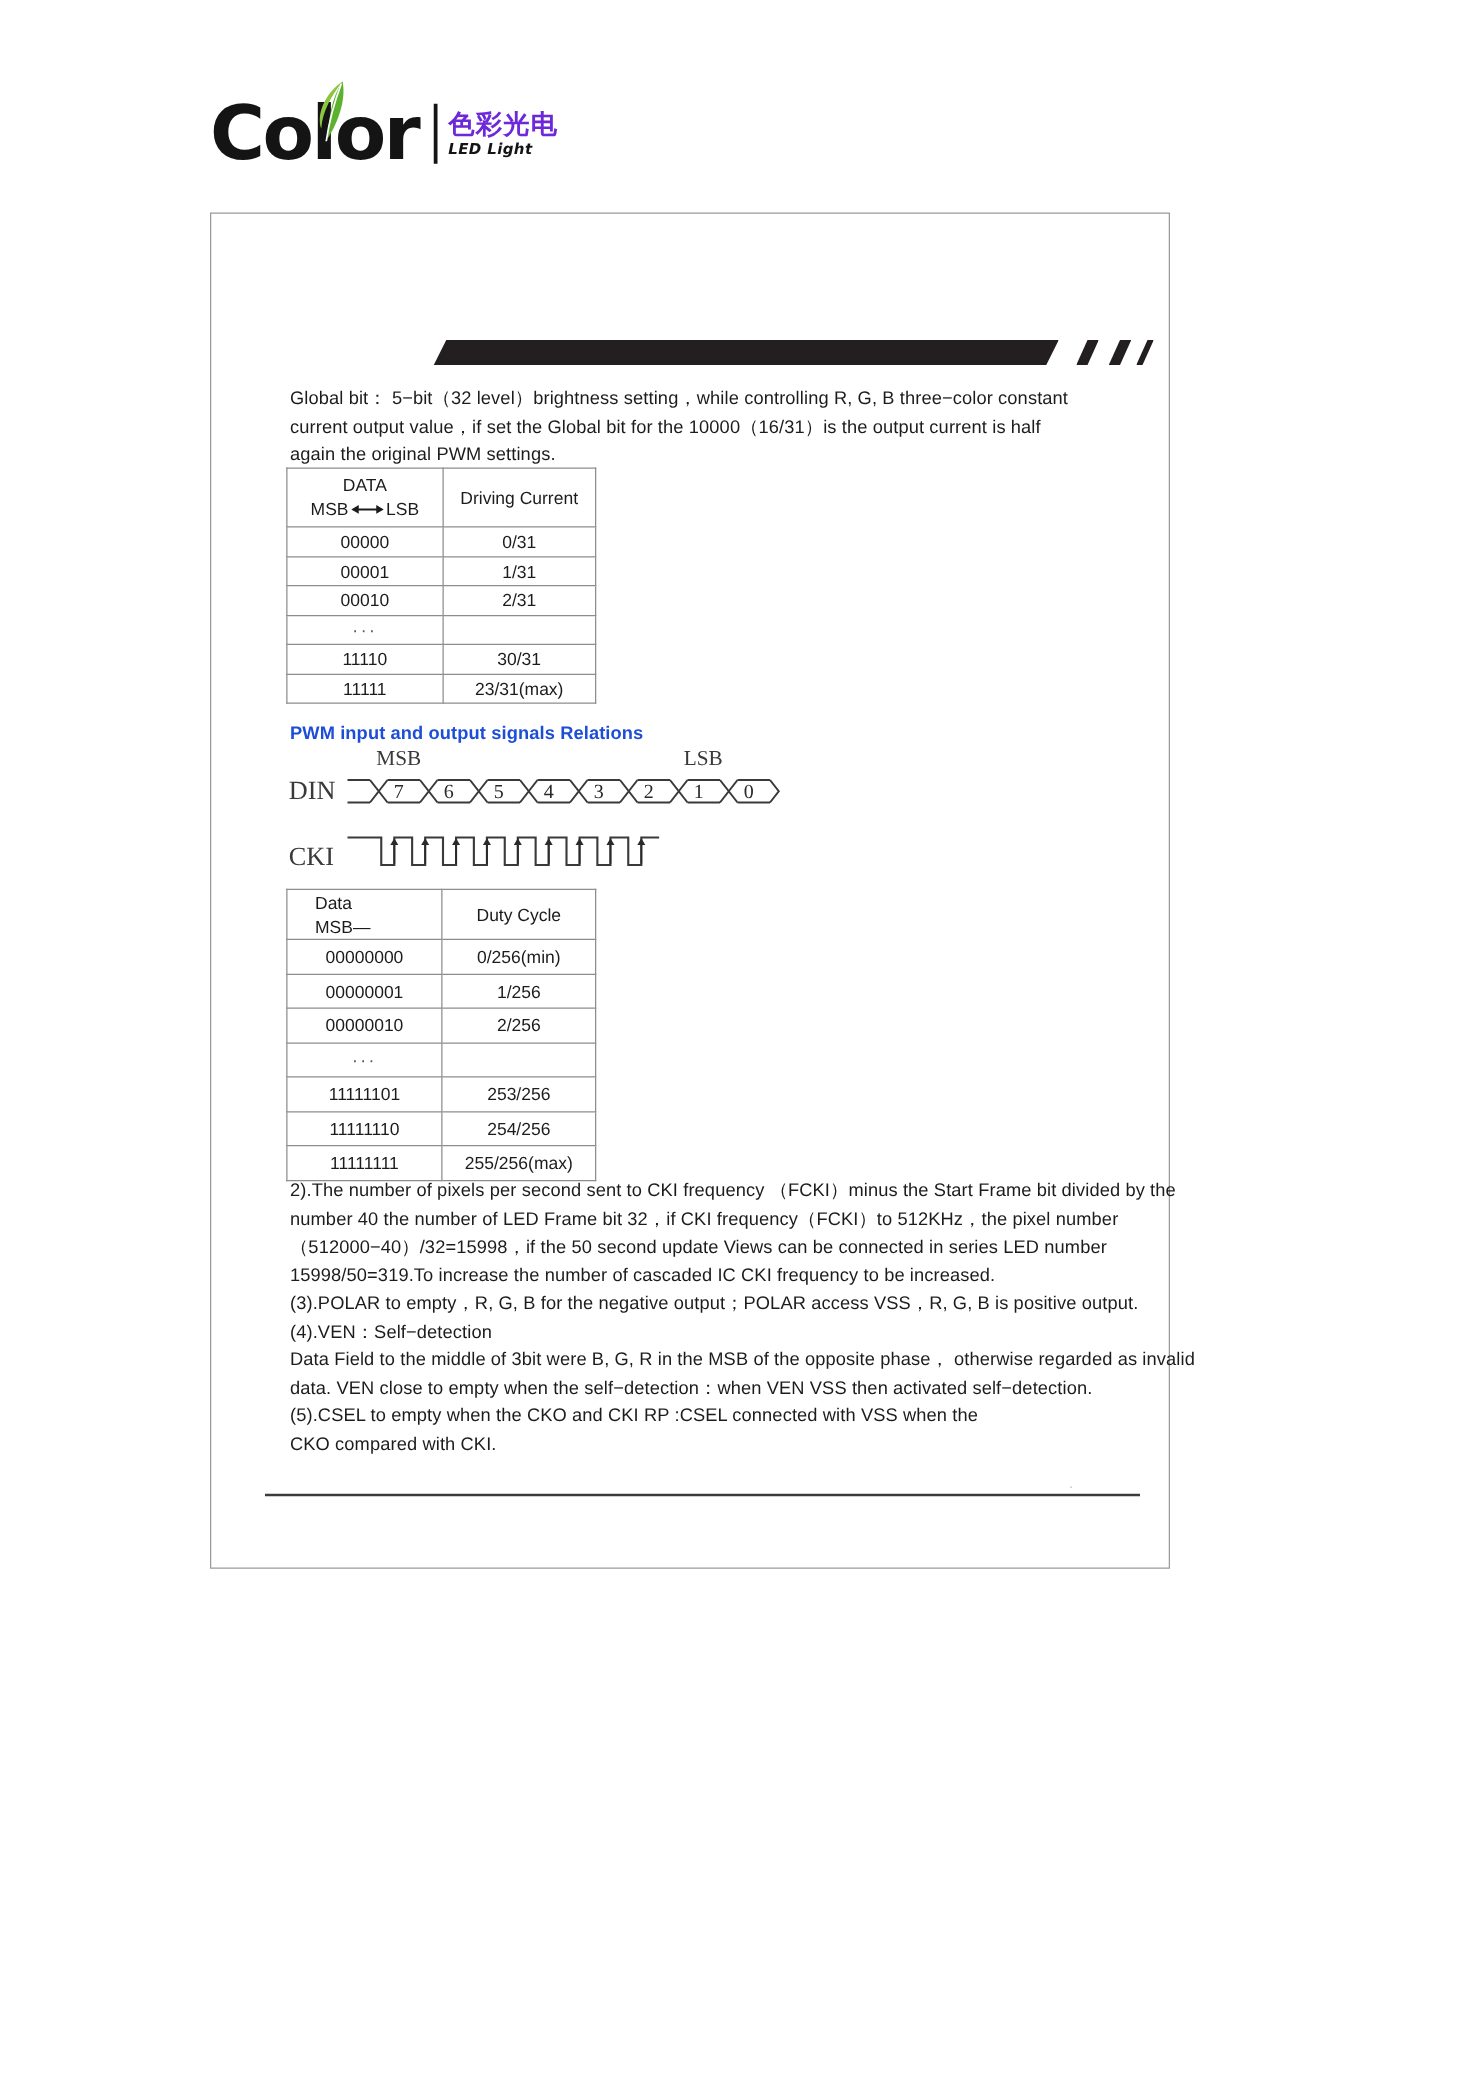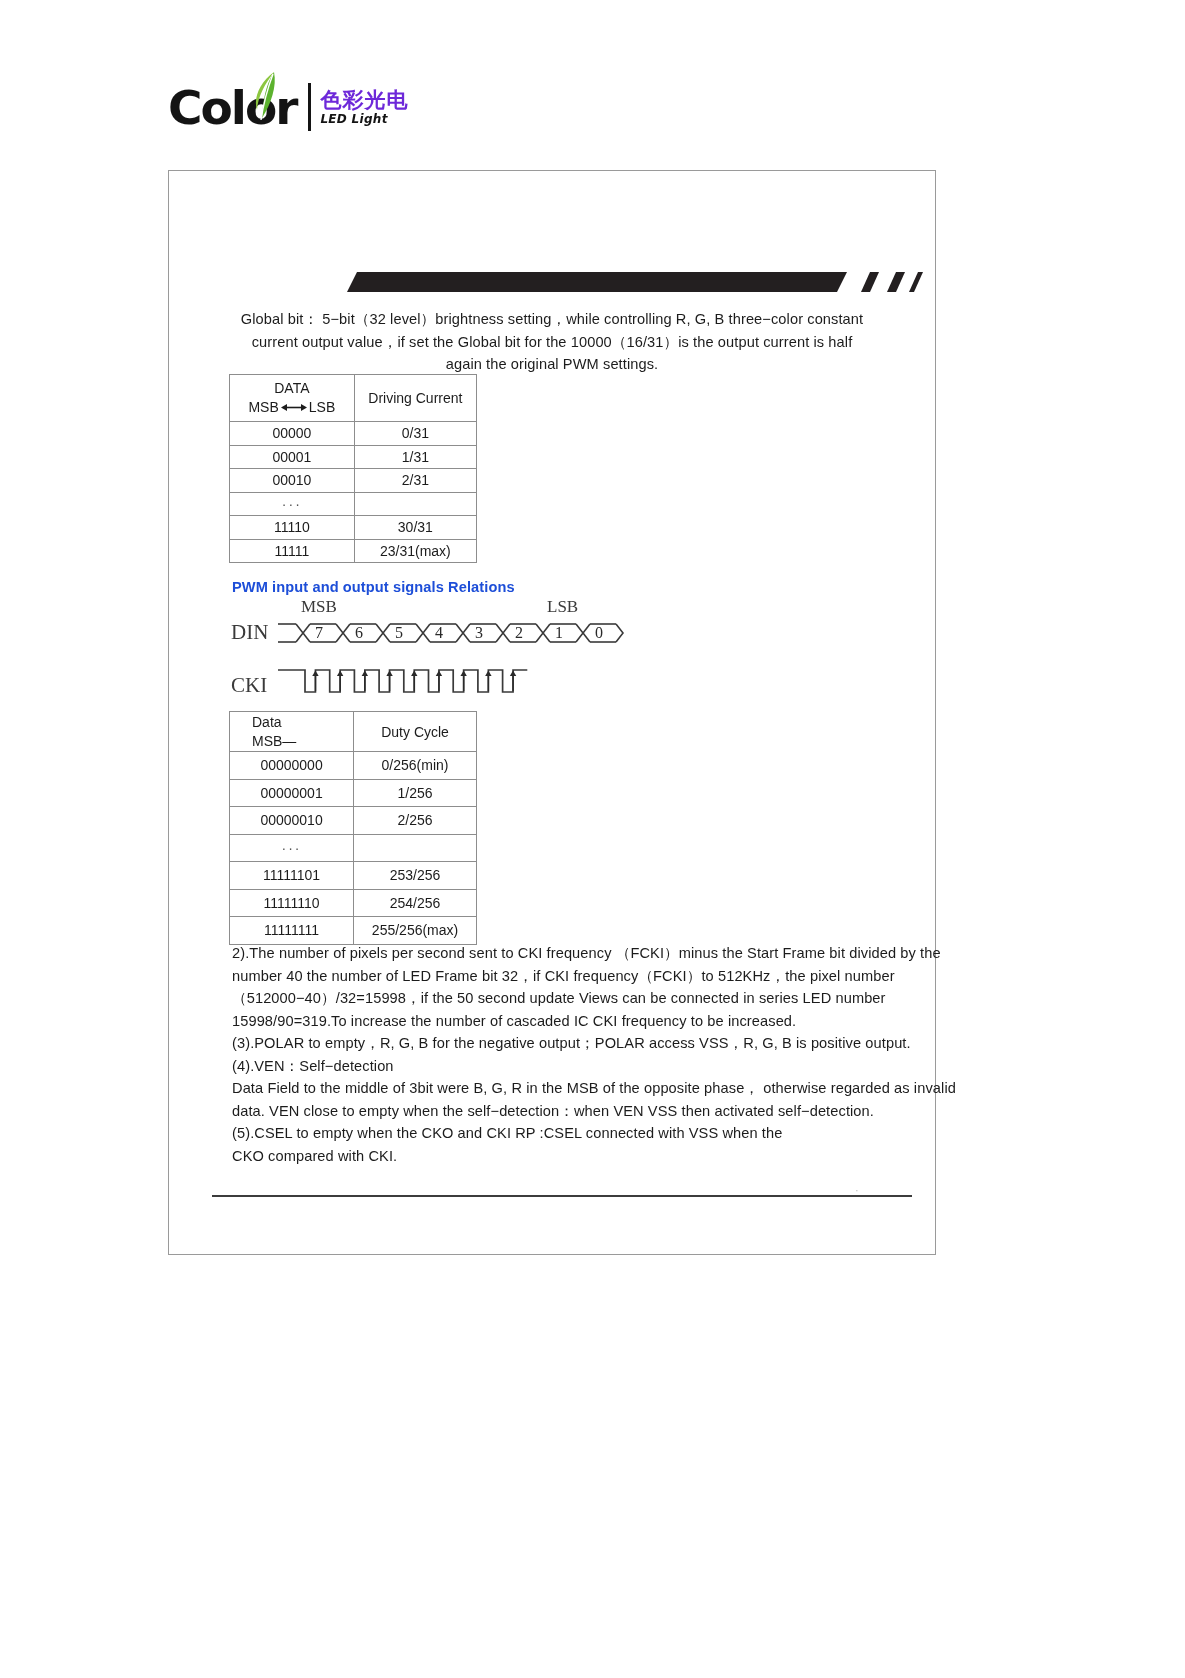--- a/index.html
+++ b/index.html
@@ -12,21 +12,21 @@
     overflow:hidden;
   }
 
   
   #logo-area{position:absolute;left:168px;top:72px;width:330px;height:70px;}
   .logo-wrap{display:flex;align-items:center;height:100%;}
   .logo-word{
     position:relative;
     font-family:"DejaVu Sans", sans-serif;
     font-weight:bold;
-    font-size:47px;
+    font-size:60px;
     letter-spacing:-2px;
     color:#141414;
     line-height:1;
   }
   .logo-leaf{
     position:absolute;
     left:83px;top:-14px;
     width:26px;height:52px;
     pointer-events:none;
   }
@@ -67,21 +67,21 @@
   }
 
   
   .para{
     position:absolute;
     font-size:14.6px;
     line-height:22.5px;
     color:#1c1c1c;
     letter-spacing:.1px;
   }
-  #intro-para{left:232px;top:308px;width:640px;text-align:center;}
+  #intro-para{left:232px;top:308px;width:640px;}
   #notes-block{left:232px;top:942px;width:660px;}
   #notes-block .line{white-space:nowrap;}
 
   .section-label{
     position:absolute;
     font-size:14.6px;font-weight:bold;color:#1d4ed8;
     letter-spacing:.1px;
   }
   #pwm-label{left:232px;top:579px;}
 
@@ -353,21 +353,21 @@
         <td class="c1">11111111</td>
         <td class="c2">255/256(max)</td>
       </tr>
     </tbody>
 </table>
 
 <div class="para" id="notes-block">
     <div class="line">2).The number of pixels per second sent to CKI frequency （FCKI）minus the Start Frame bit divided by the</div>
     <div class="line">number 40 the number of LED Frame bit 32，if CKI frequency（FCKI）to 512KHz，the pixel number</div>
     <div class="line">（512000−40）/32=15998，if the 50 second update Views can be connected in series LED number</div>
-    <div class="line">15998/90=319.To increase the number of cascaded IC CKI frequency to be increased.</div>
+    <div class="line">15998/50=319.To increase the number of cascaded IC CKI frequency to be increased.</div>
     <div class="line">(3).POLAR to empty，R, G, B for the negative output；POLAR access VSS，R, G, B is positive output.</div>
     <div class="line">(4).VEN：Self−detection</div>
     <div class="line">Data Field to the middle of 3bit were B, G, R in the MSB of the opposite phase， otherwise regarded as invalid</div>
     <div class="line">data. VEN close to empty when the self−detection：when VEN VSS then activated self−detection.</div>
     <div class="line">(5).CSEL to empty when the CKO and CKI RP :CSEL connected with VSS when the</div>
     <div class="line">CKO compared with CKI.</div>
   </div>
 
 <div id="footer-rule"></div>
 <div id="footer-dot">·</div>

